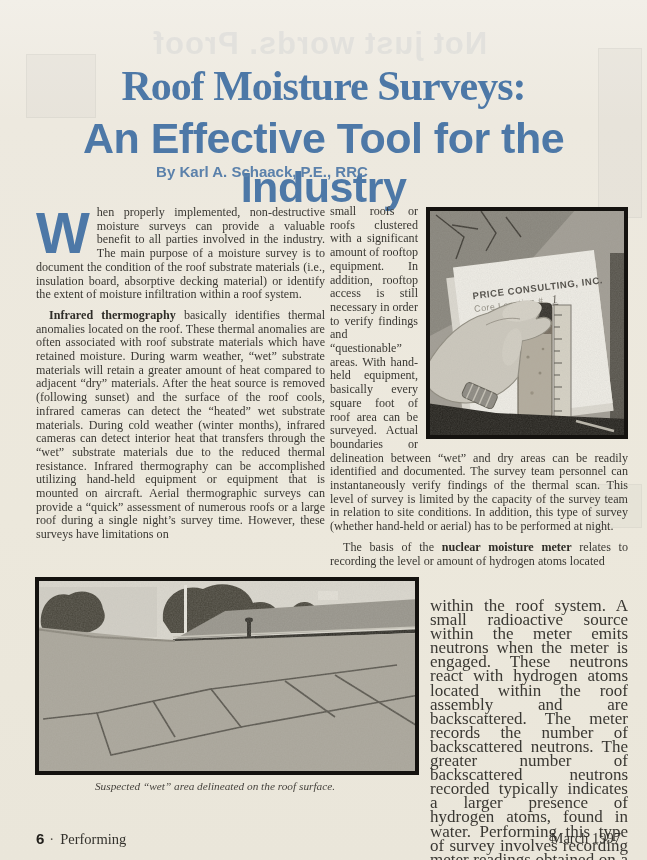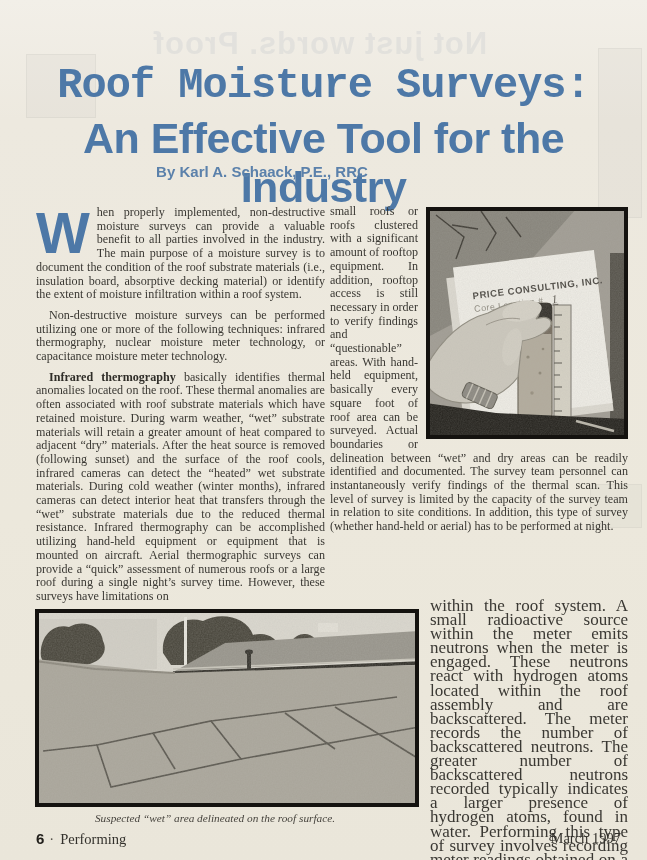--- a/index.html
+++ b/index.html
@@ -16,21 +16,21 @@
     user-select:none;pointer-events:none;
   }
   .ghost-box{position:absolute;background:rgba(160,160,155,0.07);
     border:1px solid rgba(130,130,125,0.08);pointer-events:none;}
   .ghost-box.gb-left{left:26px;top:54px;width:68px;height:62px;}
   .ghost-box.gb-right{left:598px;top:48px;width:42px;height:168px;}
   .ghost-box.gb-right2{left:590px;top:484px;width:50px;height:42px;background:rgba(150,165,150,0.07);}
   
   .title{
     position:absolute;top:62px;left:0;width:647px;text-align:center;
-    font-family:Liberation Mono, monospace;font-weight:bold;font-size:42px;
+    font-family:Liberation Serif, serif;font-weight:bold;font-size:42px;
     letter-spacing:-1px;color:#4d78a7;margin:0;
   }
   .subtitle{
     position:absolute;top:114px;left:0;width:647px;text-align:center;
     font-family:"Liberation Sans", sans-serif;font-weight:bold;font-size:43px;
     letter-spacing:-0.5px;color:#4d78a7;margin:0;
   }
   .byline{
     position:absolute;top:163px;left:0;width:524px;text-align:center;
     font-family:"Liberation Sans", sans-serif;font-weight:bold;font-size:15px;
@@ -50,21 +50,21 @@
   }
   b{color:#2f2d28;}
   
   figure{margin:0;padding:0;}
   .fig-core{float:right;width:202px;margin:2px 0 4px 8px;}
   .fig-core svg{display:block;}
   .figcaption{
     font-style:italic;font-size:11.3px;line-height:13.5px;color:#47443e;
     text-align:center;margin-top:5px;
   }
-  .fig-roof{position:absolute;top:577px;left:35px;width:360px;margin-top:32px;}
+  .fig-roof{position:absolute;top:577px;left:35px;width:360px;}
   .fig-roof svg{display:block;}
   
   .footer{position:absolute;top:830px;left:36px;width:585px;height:20px;font-size:14.5px;}
   .footer .pageno{font-family:"Liberation Sans", sans-serif;font-weight:bold;
     font-size:15px;color:#22201c;}
   .footer .sep{color:#55524b;margin:0 6px 0 5px;}
   .footer .journal{color:#33312c;}
   .footer .date{position:absolute;right:0;top:0;color:#33312c;}
 </style>
 </head>
@@ -76,21 +76,20 @@
   <div class="ghost-box gb-left"></div>
   <div class="ghost-box gb-right"></div>
   <div class="ghost-box gb-right2"></div>
 
   <h1 class="title">Roof Moisture Surveys:</h1>
   <h2 class="subtitle">An Effective Tool for the Industry</h2>
   <div class="byline">By Karl A. Schaack, P.E., RRC</div>
 
   <div class="col col-left">
     <p><span class="dropcap">W</span><span>hen properly implemented, non-destructive moisture surveys can provide a valuable benefit to all parties involved in the industry. The main purpose of a moisture survey is to document the condition of the roof substrate materials (i.e., insulation board, absorptive decking material) or identify the extent of moisture infiltration within a roof system.</span></p>
-    <p class="indent">Non-destructive moisture surveys can be performed utilizing one or more of the following techniques: infrared thermography, nuclear moisture meter technology, or capacitance moisture meter technology.</p>
     <p class="indent"><b>Infrared thermography</b><span> basically identifies thermal anomalies located on the roof. These thermal anomalies are often associated with roof substrate materials which have retained moisture. During warm weather, “wet” substrate materials will retain a greater amount of heat compared to adjacent “dry” materials. After the heat source is removed (following sunset) and the surface of the roof cools, infrared cameras can detect the “heated” wet substrate materials. During cold weather (winter months), infrared cameras can detect interior heat that transfers through the “wet” substrate materials due to the reduced thermal resistance. Infrared thermography can be accomplished utilizing hand-held equipment or equipment that is mounted on aircraft. Aerial thermographic surveys can provide a “quick” assessment of numerous roofs or a large roof during a single night’s survey time. However, these surveys have limitations on</span></p>
   </div>
 
   <div class="col col-right">
     <figure class="fig-core">
       <svg width="202" height="232" viewBox="0 0 202 232">
         <defs>
           <filter id="grainA" x="0" y="0" width="100%" height="100%">
             <feTurbulence type="fractalNoise" baseFrequency="0.9" numOctaves="2" stitchTiles="stitch"></feTurbulence>
             <feColorMatrix type="matrix" values="0 0 0 0 0.45  0 0 0 0 0.44  0 0 0 0 0.41  0 0 0 0.45 0"></feColorMatrix>
@@ -151,20 +150,21 @@
           <line x1="56" y1="180" x2="56" y2="196" stroke="#c6c2b6" stroke-width="1.4"></line>
           <line x1="63" y1="180" x2="63" y2="196" stroke="#c6c2b6" stroke-width="1.4"></line>
         </g>
         <path d="M0,196 L70,206 L202,212 L202,232 L0,232 Z" fill="#23211c"></path>
         <path d="M150,214 L188,224" stroke="#b9b5a9" stroke-width="2.4"></path>
         <rect x="2" y="2" width="198" height="228" filter="url(#grainA)" opacity="0.5"></rect>
         <rect x="2" y="2" width="198" height="228" fill="none" stroke="#14120f" stroke-width="4"></rect>
       </svg>
     </figure>
     <p>small roofs or roofs clustered with a significant amount of rooftop equipment. In addition, rooftop access is still necessary in order to verify findings and “questionable” areas. With hand-held equipment, basically every square foot of roof area can be surveyed. Actual boundaries or delineation between “wet” and dry areas can be readily identified and documented. The survey team personnel can instantaneously verify findings of the thermal scan. This level of survey is limited by the capacity of the survey team in relation to site conditions. In addition, this type of survey (whether hand-held or aerial) has to be performed at night.</p>
+    <p class="indent"><span>The basis of the </span><b>nuclear moisture meter</b><span> relates to recording the level or amount of hydrogen atoms located</span></p>
   </div>
 
   <figure class="fig-roof">
     <svg width="384" height="198" viewBox="0 0 384 198">
       <defs>
         <filter id="grainB" x="0" y="0" width="100%" height="100%">
           <feTurbulence type="fractalNoise" baseFrequency="0.75" numOctaves="2" stitchTiles="stitch"></feTurbulence>
           <feColorMatrix type="matrix" values="0 0 0 0 0.5  0 0 0 0 0.49  0 0 0 0 0.45  0 0 0 0.5 0"></feColorMatrix>
         </filter>
       </defs>

